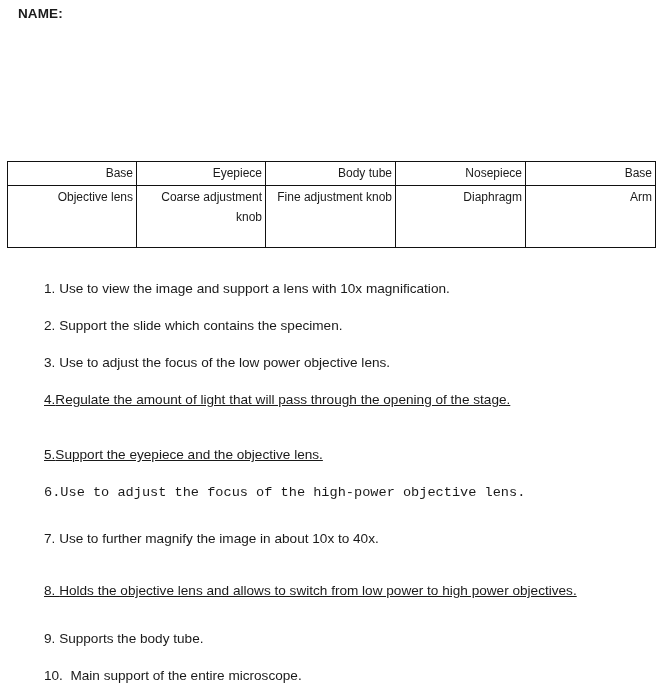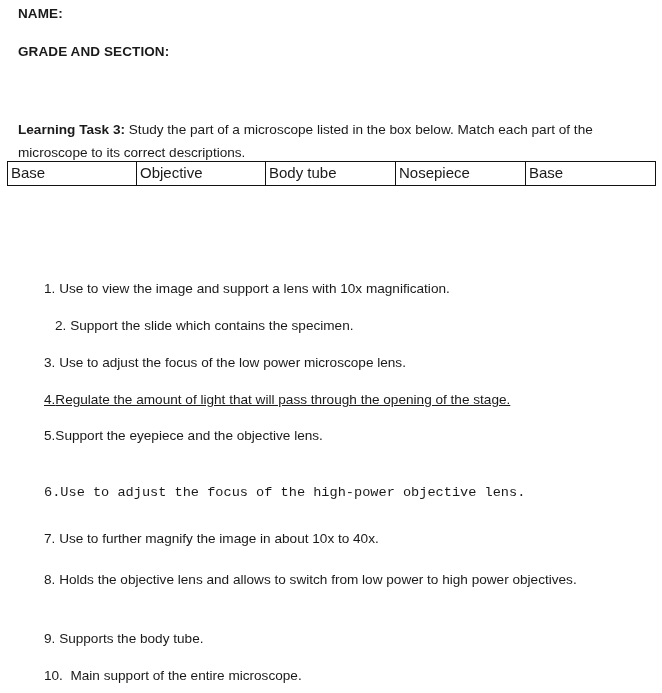--- a/index.html
+++ b/index.html
@@ -53,23 +53,23 @@
   #word-bank {
     position: absolute;
     left: 7px;
     top: 161px;
     width: 648px;
     border-collapse: collapse;
     table-layout: fixed;
   }
   #word-bank td {
     border: 1.6px solid #111111;
-    text-align: left;
+    text-align: right;
     vertical-align: top;
-    font-size: 15px;
+    font-size: 12px;
     line-height: 20px;
     padding: 1px 3px 2px 3px;
   }
   #word-bank tr.head-row td {
     height: 20px;
   }
   #word-bank tr.body-row td {
     height: 58px;
   }
   col.c1 { width: 129px; }
@@ -100,49 +100,54 @@
     white-space: pre;
   }
 </style>
 </head>
 <body>
 
 <div class="page">
 
   <div class="field-label" id="name-label">NAME:</div>
 
-  <div class="field-label" id="grade-label">GRADE AND SECTION:</div>
 
-  <p id="instruction"><span class="lead">Learning Task 3:</span><span> Study the part of a microscope listed in the box below. Match each part of the microscope to its correct descriptions.</span></p>
 
   <table id="word-bank">
     <colgroup>
       <col class="c1">
         <col class="c2">
         <col class="c3">
         <col class="c4">
         <col class="c5">
     </colgroup>
     <tbody>
       <tr class="head-row">
         <td>Base</td>
-        <td>Objective</td>
+        <td>Eyepiece</td>
         <td>Body tube</td>
         <td>Nosepiece</td>
         <td>Base</td>
+      </tr>
+      <tr class="body-row">
+        <td>Objective lens</td>
+        <td>Coarse adjustment knob</td>
+        <td>Fine adjustment knob</td>
+        <td>Diaphragm</td>
+        <td>Arm</td>
       </tr>
     </tbody>
   </table>
 
   <div id="descriptions">
       <div class="desc-item" style="top: 0px;"><span class="marker">1. </span><span>Use to view the image and support a lens with 10x magnification.</span></div>
-      <div class="desc-item" style="top: 37px; margin-left: 11px;"><span class="marker">2. </span><span>Support the slide which contains the specimen.</span></div>
-      <div class="desc-item" style="top: 74px;"><span class="marker">3. </span><span>Use to adjust the focus of the low power microscope lens.</span></div>
+      <div class="desc-item" style="top: 37px;"><span class="marker">2. </span><span>Support the slide which contains the specimen.</span></div>
+      <div class="desc-item" style="top: 74px;"><span class="marker">3. </span><span>Use to adjust the focus of the low power objective lens.</span></div>
       <div class="desc-item" style="top: 111px; text-decoration: underline;"><span class="marker">4.</span><span>Regulate the amount of light that will pass through the opening of the stage.</span></div>
-      <div class="desc-item" style="top: 147px;"><span class="marker">5.</span><span>Support the eyepiece and the objective lens.</span></div>
+      <div class="desc-item" style="top: 166px; text-decoration: underline;"><span class="marker">5.</span><span>Support the eyepiece and the objective lens.</span></div>
       <div class="desc-item" style="top: 204px; font-family: Liberation Mono, monospace;"><span class="marker">6.</span><span>Use to adjust the focus of the high-power objective lens.</span></div>
       <div class="desc-item" style="top: 250px;"><span class="marker">7. </span><span>Use to further magnify the image in about 10x to 40x.</span></div>
-      <div class="desc-item" style="top: 291px;"><span class="marker">8. </span><span>Holds the objective lens and allows to switch from low power to high power objectives.</span></div>
+      <div class="desc-item" style="top: 302px; text-decoration: underline;"><span class="marker">8. </span><span>Holds the objective lens and allows to switch from low power to high power objectives.</span></div>
       <div class="desc-item" style="top: 350px;"><span class="marker">9. </span><span>Supports the body tube.</span></div>
       <div class="desc-item" style="top: 387px;"><span class="marker">10.  </span><span>Main support of the entire microscope.</span></div>
     </div>
 
 </div>
 
 </body></html>

